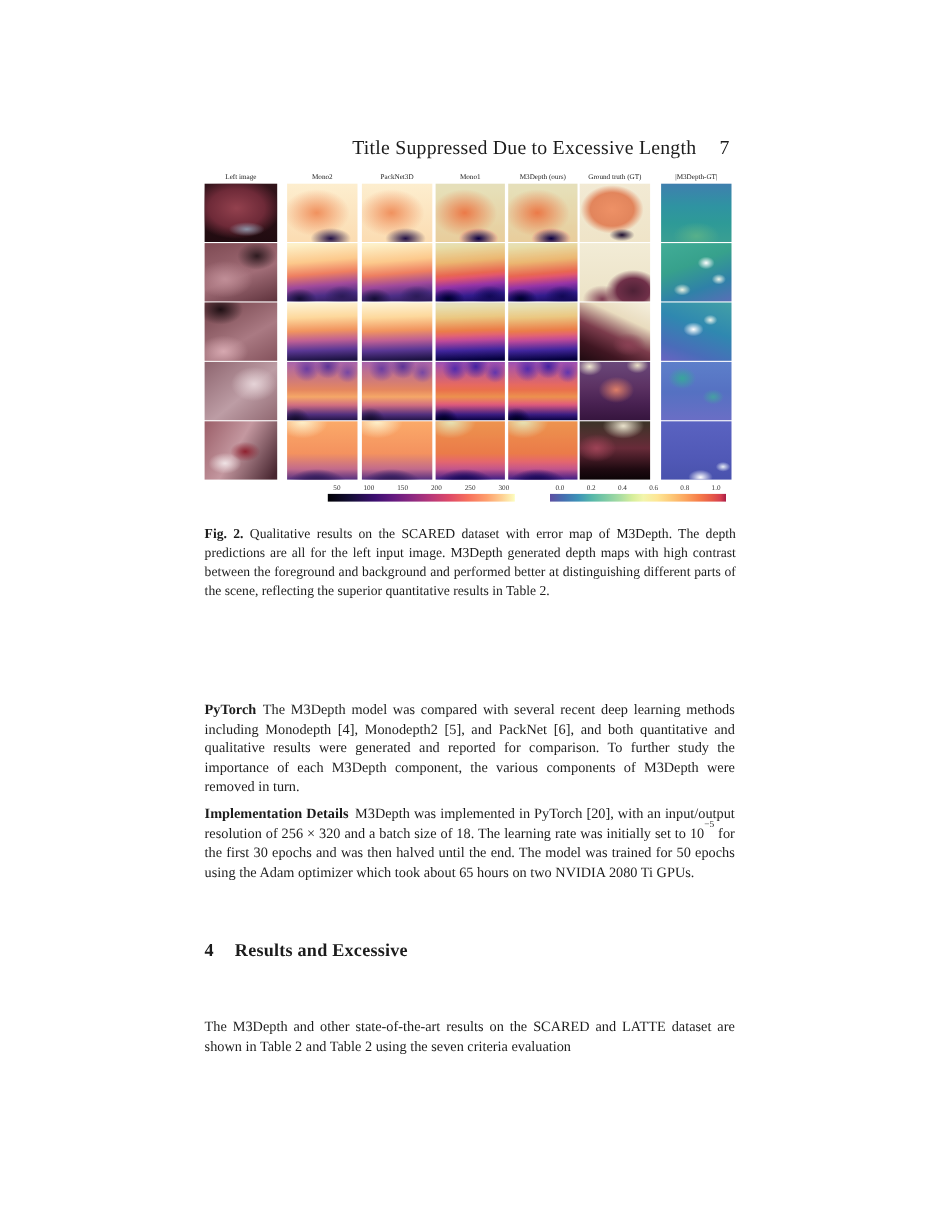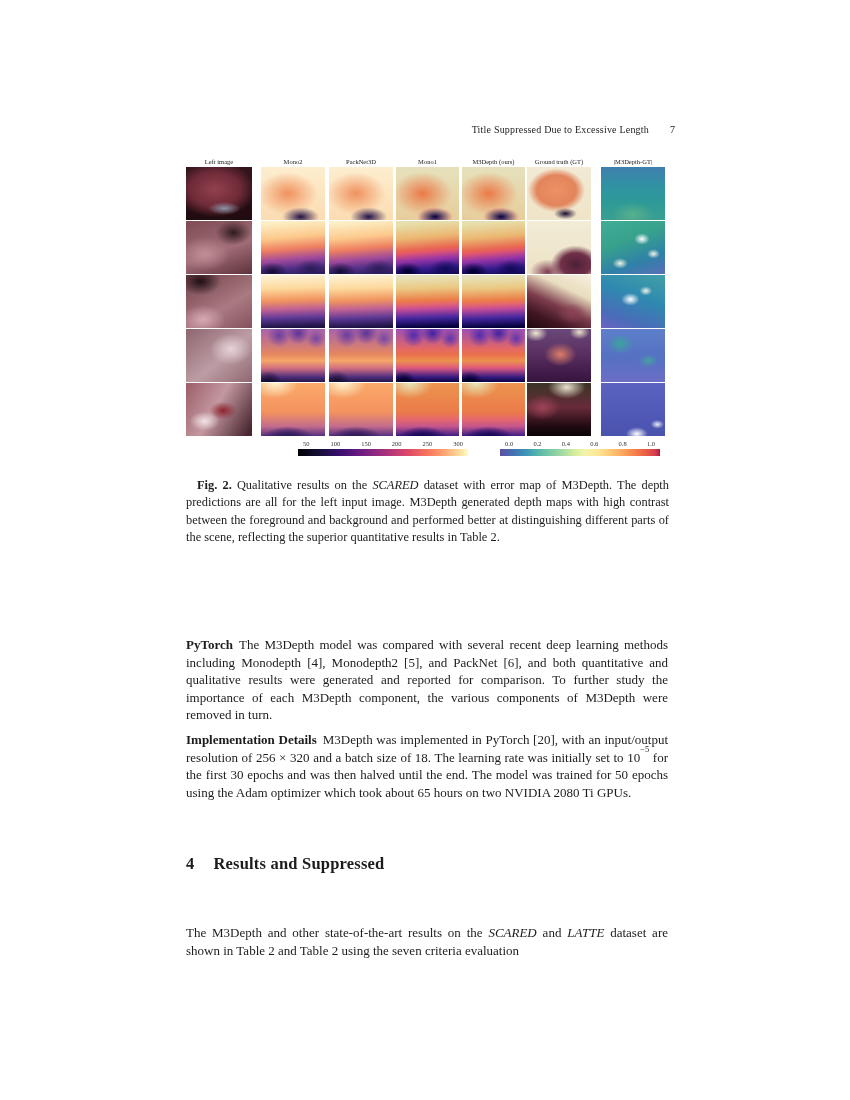--- a/index.html
+++ b/index.html
@@ -3,23 +3,23 @@
 <meta charset="utf-8">
 <style>
   html,body { margin:0; padding:0; background:#ffffff; }
   .page {
     position:relative; width:850px; height:1100px; background:#ffffff;
     font-family:"Liberation Serif", serif; color:#1c1c1c; overflow:hidden;
   }
 
   
   .running-head {
-    position:absolute; top:124px; left:198px; width:482px;
+    position:absolute; top:124px; left:186px; width:482px;
     display:flex; justify-content:flex-end; align-items:center;
-    font-size:10px;
+    font-size:18px;
   }
   .rh-title { margin-right:21px; letter-spacing:0.2px; }
   .rh-page  { padding-right:5px; }
 
   
   .figure { position:absolute; top:157px; left:186px; width:482px; }
 
   .fig-labels { display:flex; font-size:6.5px; line-height:9px; height:10px; color:#222; }
   .fig-labels span { text-align:center; }
 
@@ -80,22 +80,22 @@
   }
   .body-text {
     position:absolute; left:186px; width:482px;
     font-size:13px; line-height:17.6px; text-align:justify;
   }
   .p-metrics { top:582px; }
   .p-baseline { top:636px; }
   .p-implementation { top:731px; }
   .p-results { top:924px; }
 
-  .bold { font-weight:bold;margin-left:11px; }
-  .it { font-style:italic; }
+  .bold { font-weight:bold; }
+  .it { }
   .runin { font-weight:bold; padding-right:6px; }
   sup.exp { font-size:8.5px; position:relative; top:-4.5px; line-height:0; }
 
   .section-heading {
     position:absolute; top:854px; left:186px; width:482px;
     font-size:16.5px; font-weight:bold; letter-spacing:0.2px;
   }
   .section-number { display:inline-block; margin-right:19px; }
 </style>
 </head>
@@ -201,20 +201,20 @@
 
   <div class="body-text p-baseline">
     <span class="runin">PyTorch</span><span>The M3Depth model was compared with several recent deep learning methods including Monodepth [4], Monodepth2 [5], and PackNet [6], and both quantitative and qualitative results were generated and reported for comparison. To further study the importance of each M3Depth component, the various components of M3Depth were removed in turn.</span>
   </div>
 
   <div class="body-text p-implementation">
     <span class="runin">Implementation Details</span><span>M3Depth was implemented in PyTorch [20], with an input/output resolution of 256 × 320 and a batch size of 18. The learning rate was initially set to 10</span><sup class="exp">−5</sup><span> for the first 30 epochs and was then halved until the end. The model was trained for 50 epochs using the Adam optimizer which took about 65 hours on two NVIDIA 2080 Ti GPUs.</span>
   </div>
 
   <div class="section-heading">
-    <span class="section-number">4</span><span>Results and Suppressed</span>
+    <span class="section-number">4</span><span>Results and Excessive</span>
   </div>
 
   <div class="body-text p-results">
     <span>The M3Depth and other state-of-the-art results on the </span><span class="it">SCARED</span><span> and </span><span class="it">LATTE</span><span> dataset are shown in Table 2 and Table 2 using the seven criteria evaluation</span>
   </div>
 
 </div>
 
 </body></html>

